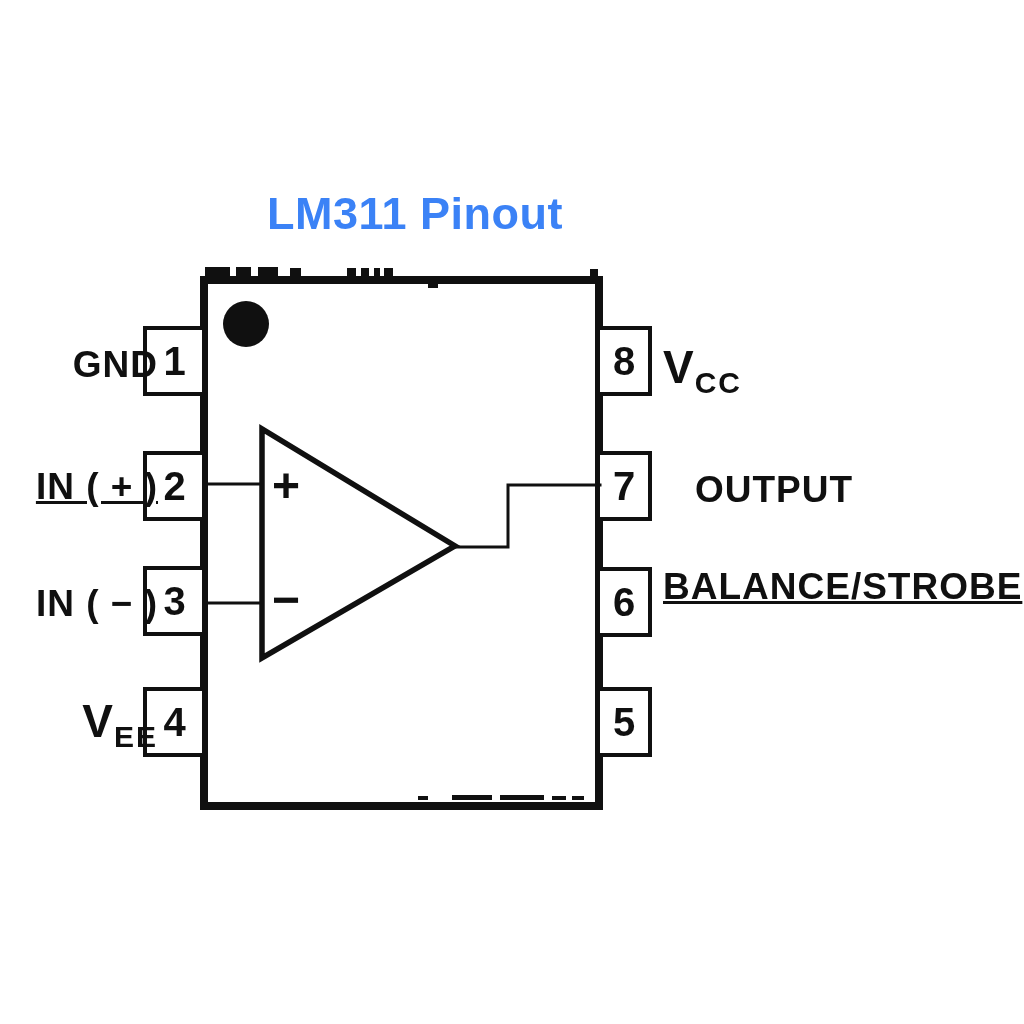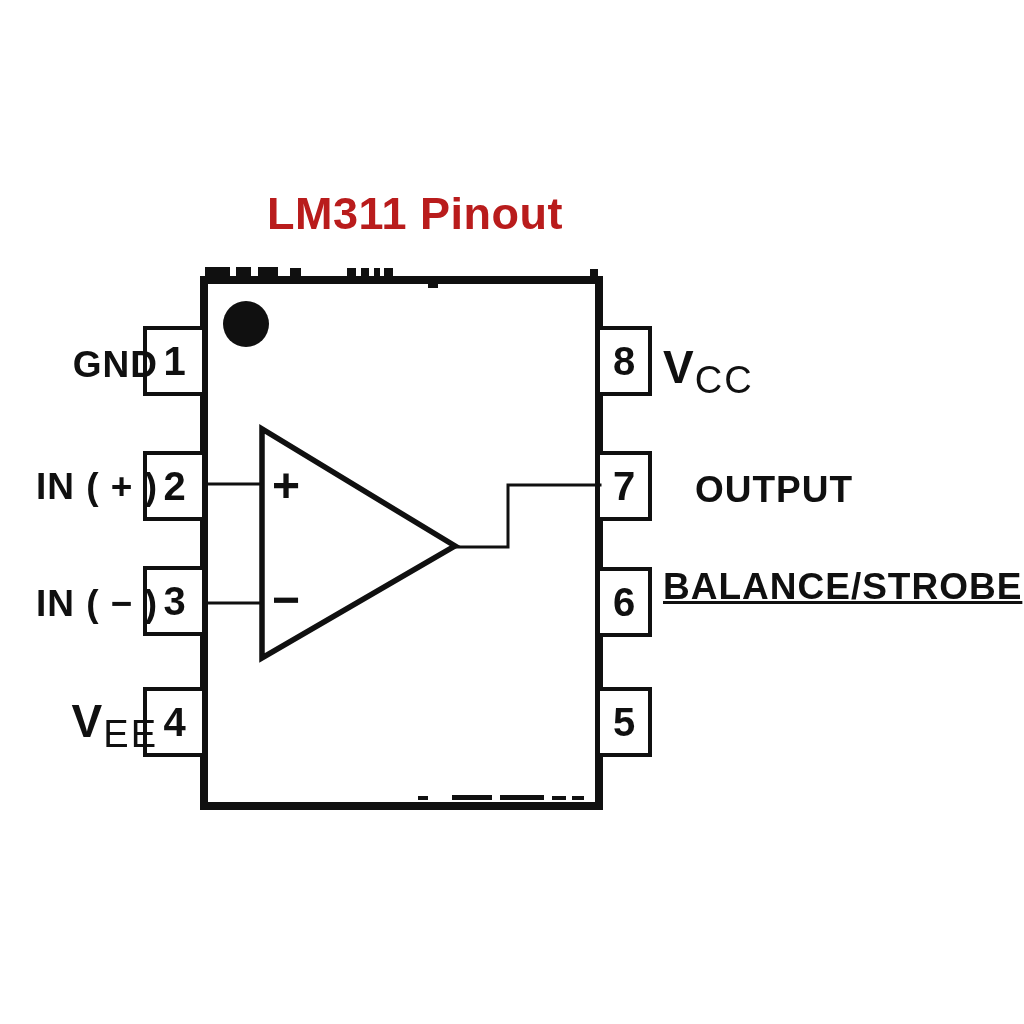--- a/index.html
+++ b/index.html
@@ -18,21 +18,21 @@
   }
   .title {
     position: absolute;
     left: 200px;
     top: 188px;
     width: 430px;
     text-align: center;
     font-size: 45px;
     font-weight: 700;
     letter-spacing: 0.5px;
-    color: #b91c1c;
+    color: #3b82f6;
     white-space: nowrap;
   }
   .chip-body {
     position: absolute;
     left: 200px;
     top: 276px;
     width: 403px;
     height: 534px;
     box-sizing: border-box;
     border: 8px solid #101010;
@@ -65,29 +65,29 @@
     font-size: 37px;
     font-weight: 700;
     line-height: 1;
     letter-spacing: 1px;
     white-space: nowrap;
     color: #101010;
   }
   .plabel.ll { right: 866px; text-align: right; }
   .plabel.lr { left: 663px; text-align: left; }
   #lbl-gnd  { top: 346px; }
-  #lbl-inp  { top: 468px; }
+  #lbl-inp  { top: 468px; text-decoration: underline; }
   #lbl-inn  { top: 585px; }
   #lbl-vee  { top: 698px; }
   #lbl-vcc  { top: 344px; }
   #lbl-out  { top: 471px; margin-left: 32px; }
   #lbl-bs   { top: 568px; text-decoration: underline; }
   #lbl-bal  { top: 704px; }
   .vmain { font-size: 46px; font-weight: 700; }
-  .vsub  { font-size: 38px; font-weight: 400; position: relative; top: 10px; letter-spacing: 2px; }
+  .vsub  { font-size: 30px; font-weight: 700; position: relative; top: 10px; letter-spacing: 2px; }
   svg.overlay {
     position: absolute;
     left: 0; top: 0;
     width: 1024px;
     height: 1024px;
     pointer-events: none;
   }
 </style>
 </head>
 <body>

